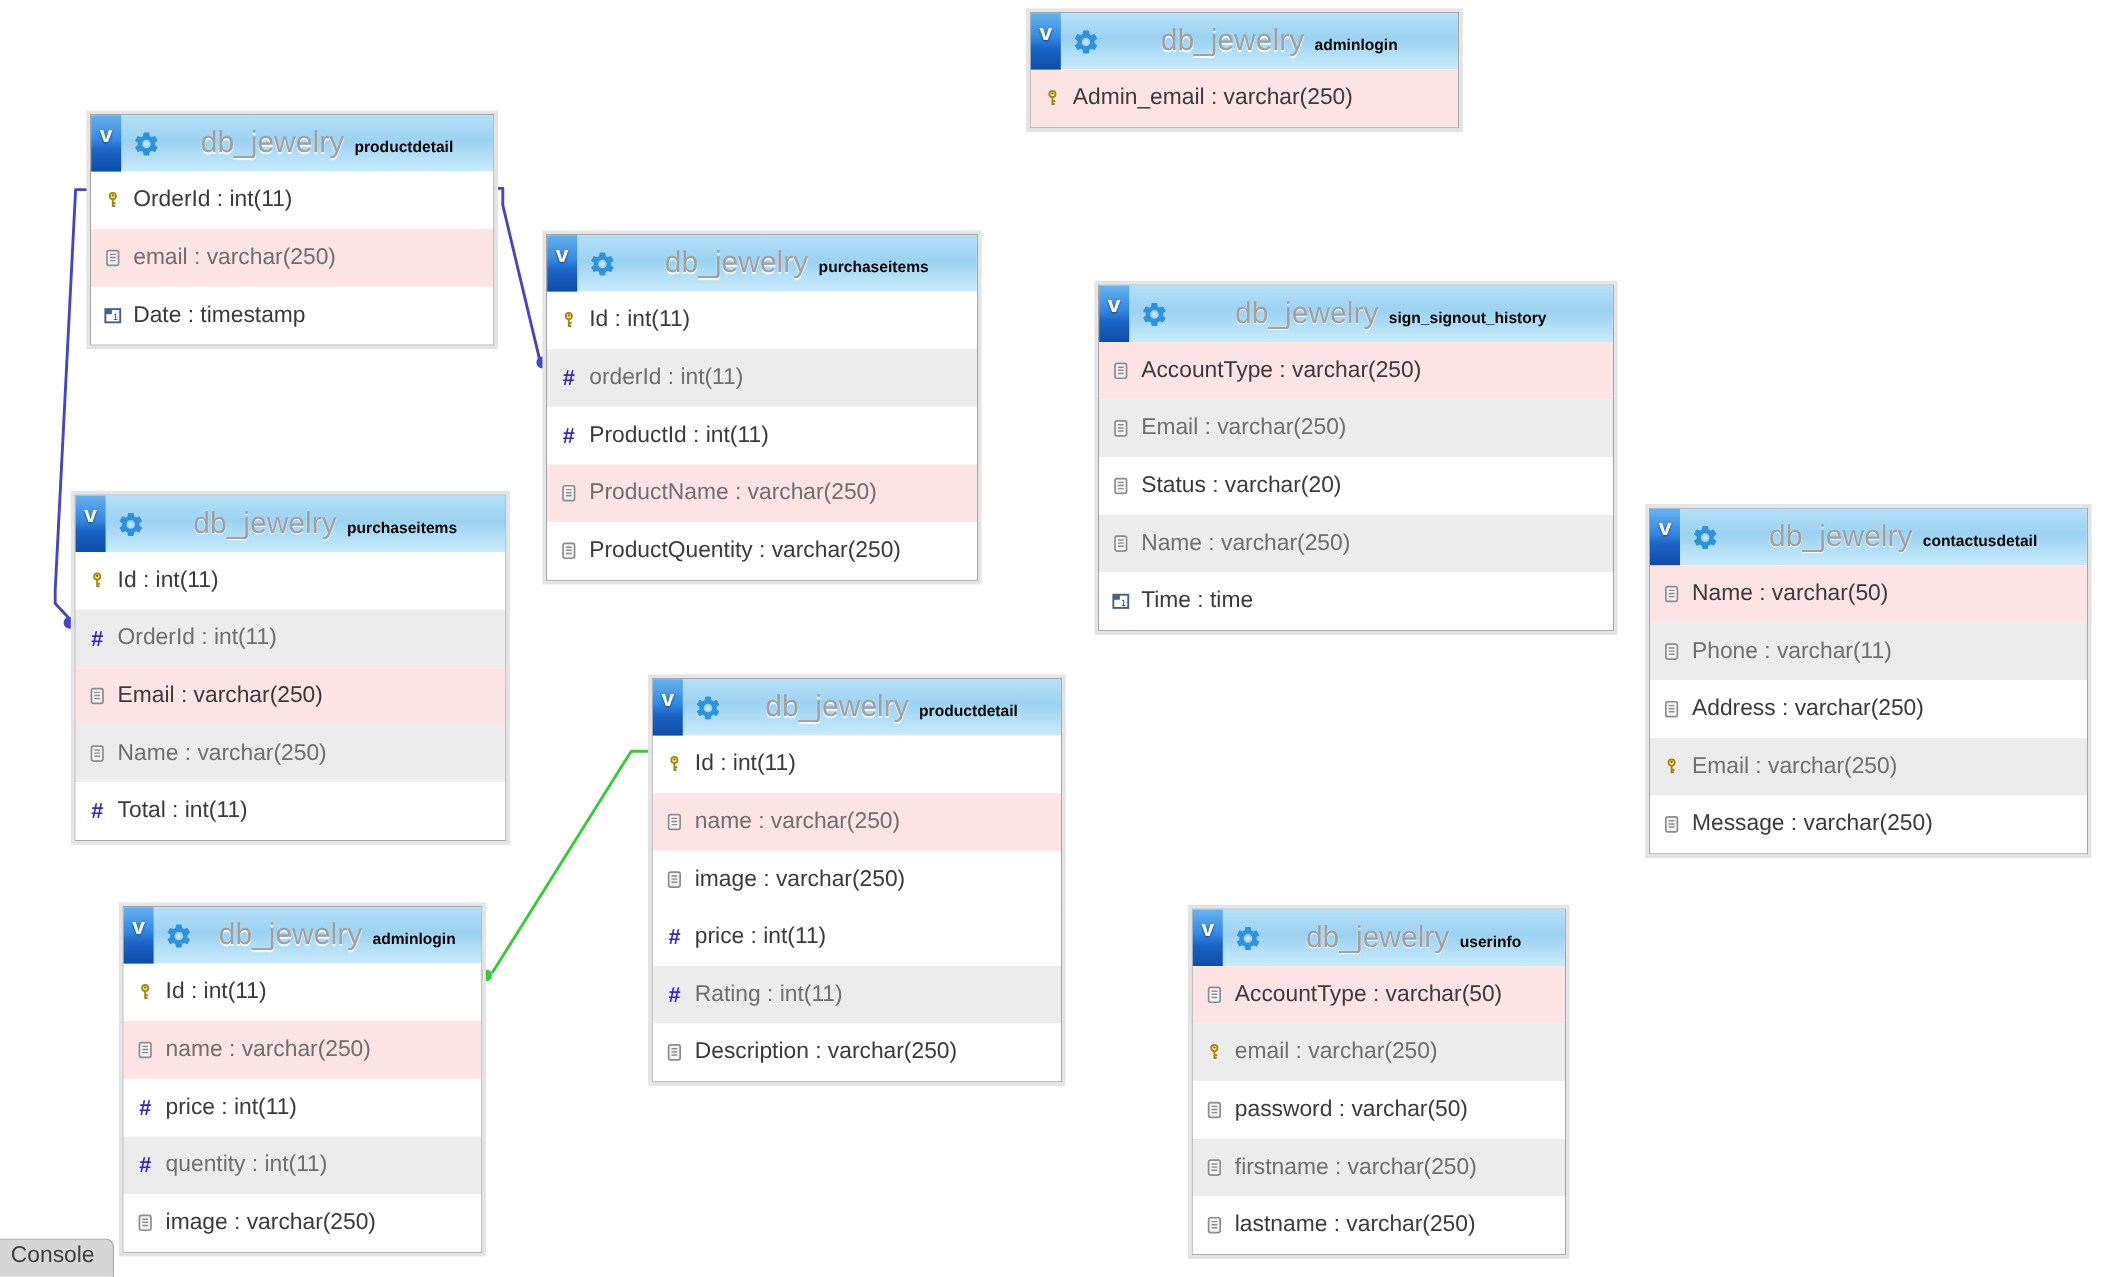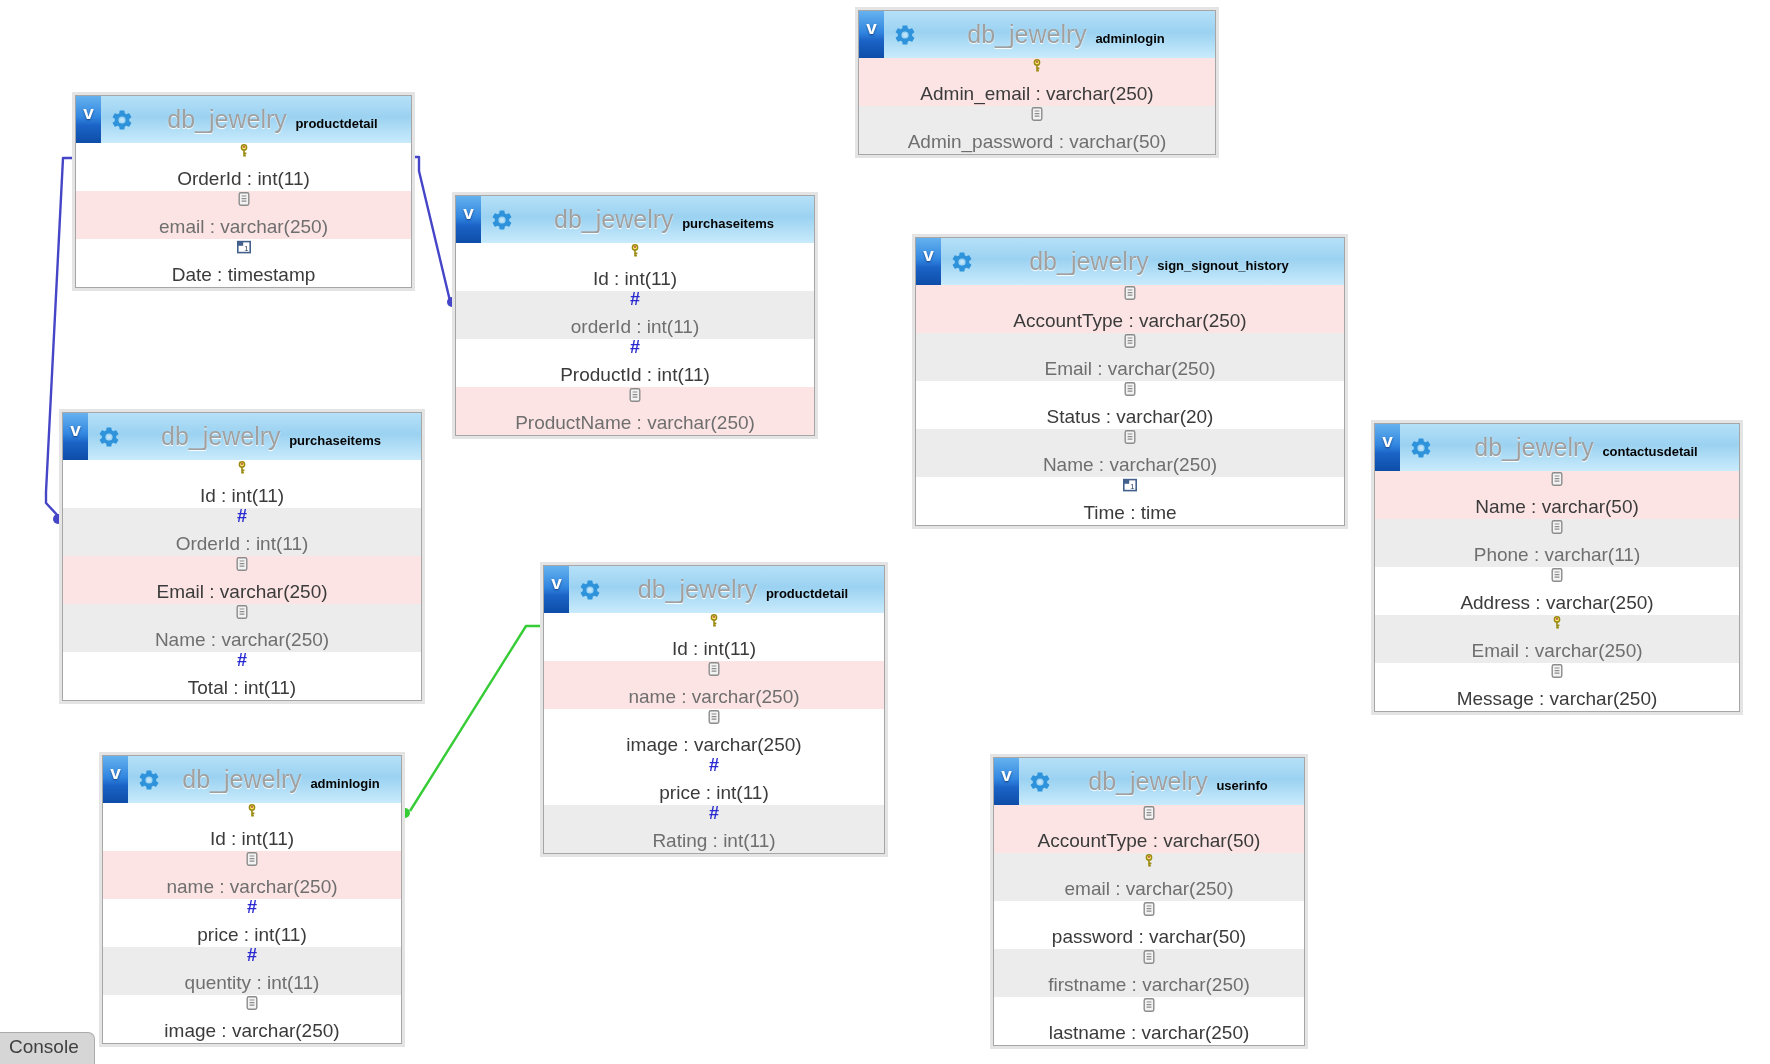--- a/index.html
+++ b/index.html
@@ -28,21 +28,21 @@
     cursor:pointer;
   }
   .gear{margin-left:9px;width:24px;height:24px;flex:0 0 24px;cursor:pointer;}
   .gear svg{width:24px;height:24px;display:block;}
   .title{flex:1;text-align:center;white-space:nowrap;padding:0 8px;}
   .dbname{color:#a0a0a0;font-size:25px;text-shadow:0 1px 1px #ffffff;}
   .tname{color:#050505;font-size:13px;font-weight:bold;margin-left:5px;}
 
   .row{
     height:48px;display:flex;align-items:center;gap:9px;
-    padding:0 10px;font-size:19px;white-space:nowrap;cursor:pointer;flex-direction:column;
+    padding:0 10px;font-size:19px;white-space:nowrap;cursor:pointer;
   }
   .row.white{background:#ffffff;color:#3b3b3b;}
   .row.gray{background:#ececec;color:#6f6f6f;}
   .row.pink{background:#fce4e4;color:#3b3b3b;}
   .row.pink.lt{color:#6f6f6f;}
   .ficon{width:16px;height:16px;flex:0 0 16px;display:inline-flex;align-items:center;justify-content:center;}
   .ficon svg{width:16px;height:16px;display:block;}
   .hash{color:#2a2ad0;font-weight:bold;font-size:18px;line-height:16px;}
 
   #console-tab{
@@ -124,29 +124,20 @@
   <div class="row pink">
         <span class="ficon">
           <svg viewBox="0 0 16 16">
             <circle cx="8" cy="4.4" r="2.6" fill="#ffe97a" stroke="#9a8a10" stroke-width="1.5"></circle>
             <circle cx="8" cy="3.9" r="0.9" fill="#b03030"></circle>
             <path d="M8 7v6.4M8 10.4h2.4M8 12.6h1.9" fill="none" stroke="#9a8a10" stroke-width="1.6"></path>
           </svg>
         </span>
         <span>Admin_email : varchar(250)</span>
       </div>
-      <div class="row gray">
-        <span class="ficon">
-          <svg viewBox="0 0 16 16">
-            <rect x="3.2" y="1.8" width="9.6" height="12.4" rx="1.6" fill="#f3f3f3" stroke="#8c8c8c" stroke-width="1.4"></rect>
-            <path d="M5.6 5h4.8M5.6 7.6h4.8M5.6 10.2h4.8" fill="none" stroke="#8c8c8c" stroke-width="1.2"></path>
-          </svg>
-        </span>
-        <span>Admin_password : varchar(50)</span>
-      </div>
     </div>
     <div class="table" style="left: 455px; top: 195px; width: 358px;">
     <div class="thead">
       <span class="vbadge">v</span>
       <span class="gear">
           <svg viewBox="0 0 24 24">
             <path fill="#2f93dc" d="M19.14 12.94c.04-.3.06-.61.06-.94 0-.32-.02-.64-.07-.94l2.03-1.58a.5.5 0 0 0 .12-.61l-1.92-3.32a.5.5 0 0 0-.59-.22l-2.39.96c-.5-.38-1.03-.7-1.62-.94l-.36-2.54a.48.48 0 0 0-.48-.41h-3.84c-.24 0-.43.17-.47.41l-.36 2.54c-.59.24-1.13.57-1.62.94l-2.39-.96a.5.5 0 0 0-.59.22L2.74 8.87a.5.5 0 0 0 .12.61l2.03 1.58c-.05.3-.09.63-.09.94s.02.64.07.94l-2.03 1.58a.5.5 0 0 0-.12.61l1.92 3.32c.12.22.37.29.59.22l2.39-.96c.5.38 1.03.7 1.62.94l.36 2.54c.05.24.24.41.48.41h3.84c.24 0 .44-.17.47-.41l.36-2.54c.59-.24 1.13-.56 1.62-.94l2.39.96c.22.08.47 0 .59-.22l1.92-3.32a.5.5 0 0 0-.12-.61l-2.01-1.58zM12 15.6a3.6 3.6 0 1 1 0-7.2 3.6 3.6 0 0 1 0 7.2z"></path>
             <circle cx="12" cy="12" r="2.1" fill="#bfe3f8"></circle>
           </svg>
         </span>
@@ -177,20 +168,29 @@
         <span>ProductId : int(11)</span>
       </div>
       <div class="row pink lt">
         <span class="ficon">
           <svg viewBox="0 0 16 16">
             <rect x="3.2" y="1.8" width="9.6" height="12.4" rx="1.6" fill="#f3f3f3" stroke="#8c8c8c" stroke-width="1.4"></rect>
             <path d="M5.6 5h4.8M5.6 7.6h4.8M5.6 10.2h4.8" fill="none" stroke="#8c8c8c" stroke-width="1.2"></path>
           </svg>
         </span>
         <span>ProductName : varchar(250)</span>
+      </div>
+      <div class="row white">
+        <span class="ficon">
+          <svg viewBox="0 0 16 16">
+            <rect x="3.2" y="1.8" width="9.6" height="12.4" rx="1.6" fill="#f3f3f3" stroke="#8c8c8c" stroke-width="1.4"></rect>
+            <path d="M5.6 5h4.8M5.6 7.6h4.8M5.6 10.2h4.8" fill="none" stroke="#8c8c8c" stroke-width="1.2"></path>
+          </svg>
+        </span>
+        <span>ProductQuentity : varchar(250)</span>
       </div>
     </div>
     <div class="table" style="left: 915px; top: 237px; width: 428px;">
     <div class="thead">
       <span class="vbadge">v</span>
       <span class="gear">
           <svg viewBox="0 0 24 24">
             <path fill="#2f93dc" d="M19.14 12.94c.04-.3.06-.61.06-.94 0-.32-.02-.64-.07-.94l2.03-1.58a.5.5 0 0 0 .12-.61l-1.92-3.32a.5.5 0 0 0-.59-.22l-2.39.96c-.5-.38-1.03-.7-1.62-.94l-.36-2.54a.48.48 0 0 0-.48-.41h-3.84c-.24 0-.43.17-.47.41l-.36 2.54c-.59.24-1.13.57-1.62.94l-2.39-.96a.5.5 0 0 0-.59.22L2.74 8.87a.5.5 0 0 0 .12.61l2.03 1.58c-.05.3-.09.63-.09.94s.02.64.07.94l-2.03 1.58a.5.5 0 0 0-.12.61l1.92 3.32c.12.22.37.29.59.22l2.39-.96c.5.38 1.03.7 1.62.94l.36 2.54c.05.24.24.41.48.41h3.84c.24 0 .44-.17.47-.41l.36-2.54c.59-.24 1.13-.56 1.62-.94l2.39.96c.22.08.47 0 .59-.22l1.92-3.32a.5.5 0 0 0-.12-.61l-2.01-1.58zM12 15.6a3.6 3.6 0 1 1 0-7.2 3.6 3.6 0 0 1 0 7.2z"></path>
             <circle cx="12" cy="12" r="2.1" fill="#bfe3f8"></circle>
           </svg>
@@ -405,20 +405,29 @@
         <span class="ficon">
           <span class="hash">#</span>
         </span>
         <span>price : int(11)</span>
       </div>
       <div class="row gray">
         <span class="ficon">
           <span class="hash">#</span>
         </span>
         <span>Rating : int(11)</span>
+      </div>
+      <div class="row white">
+        <span class="ficon">
+          <svg viewBox="0 0 16 16">
+            <rect x="3.2" y="1.8" width="9.6" height="12.4" rx="1.6" fill="#f3f3f3" stroke="#8c8c8c" stroke-width="1.4"></rect>
+            <path d="M5.6 5h4.8M5.6 7.6h4.8M5.6 10.2h4.8" fill="none" stroke="#8c8c8c" stroke-width="1.2"></path>
+          </svg>
+        </span>
+        <span>Description : varchar(250)</span>
       </div>
     </div>
     <div class="table" style="left: 102px; top: 755px; width: 298px;">
     <div class="thead">
       <span class="vbadge">v</span>
       <span class="gear">
           <svg viewBox="0 0 24 24">
             <path fill="#2f93dc" d="M19.14 12.94c.04-.3.06-.61.06-.94 0-.32-.02-.64-.07-.94l2.03-1.58a.5.5 0 0 0 .12-.61l-1.92-3.32a.5.5 0 0 0-.59-.22l-2.39.96c-.5-.38-1.03-.7-1.62-.94l-.36-2.54a.48.48 0 0 0-.48-.41h-3.84c-.24 0-.43.17-.47.41l-.36 2.54c-.59.24-1.13.57-1.62.94l-2.39-.96a.5.5 0 0 0-.59.22L2.74 8.87a.5.5 0 0 0 .12.61l2.03 1.58c-.05.3-.09.63-.09.94s.02.64.07.94l-2.03 1.58a.5.5 0 0 0-.12.61l1.92 3.32c.12.22.37.29.59.22l2.39-.96c.5.38 1.03.7 1.62.94l.36 2.54c.05.24.24.41.48.41h3.84c.24 0 .44-.17.47-.41l.36-2.54c.59-.24 1.13-.56 1.62-.94l2.39.96c.22.08.47 0 .59-.22l1.92-3.32a.5.5 0 0 0-.12-.61l-2.01-1.58zM12 15.6a3.6 3.6 0 1 1 0-7.2 3.6 3.6 0 0 1 0 7.2z"></path>
             <circle cx="12" cy="12" r="2.1" fill="#bfe3f8"></circle>
           </svg>

